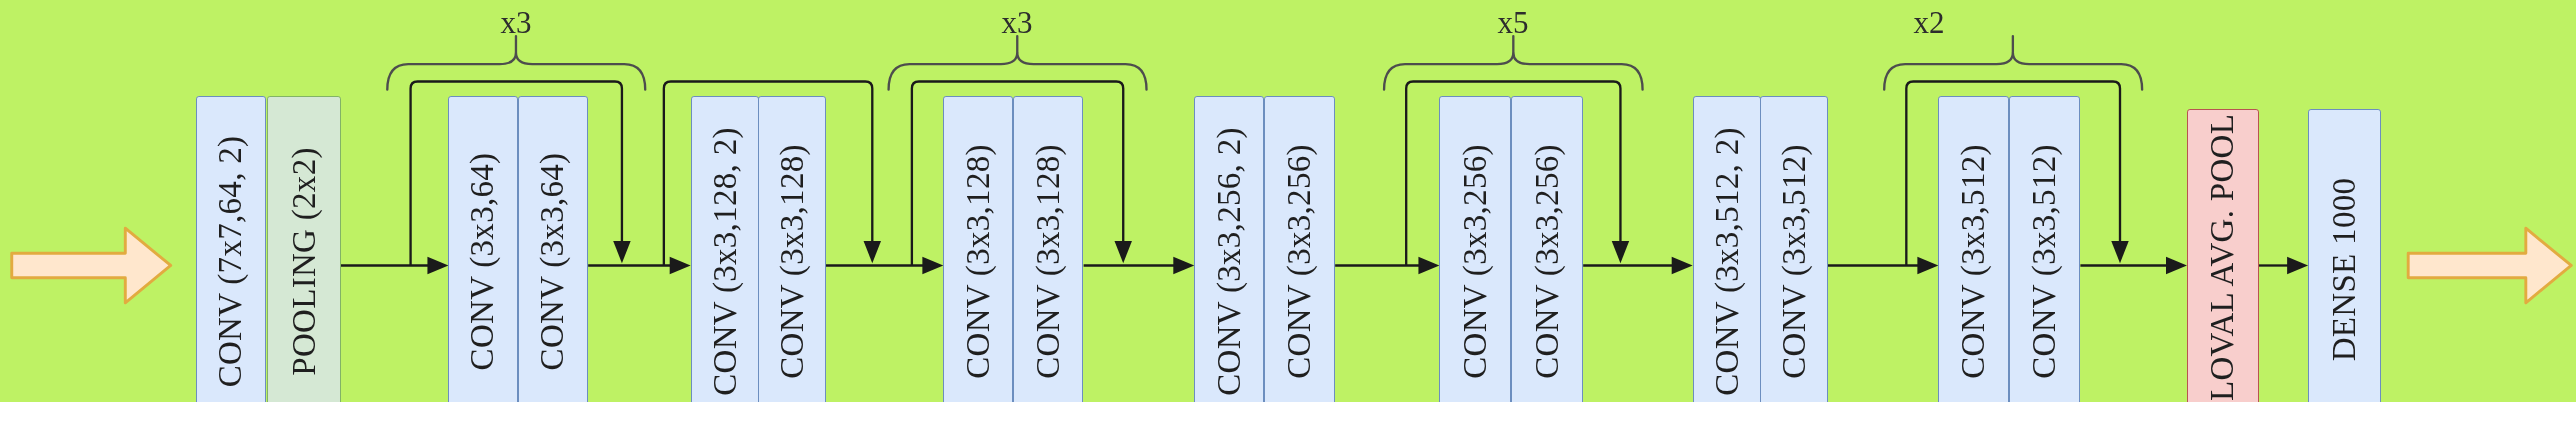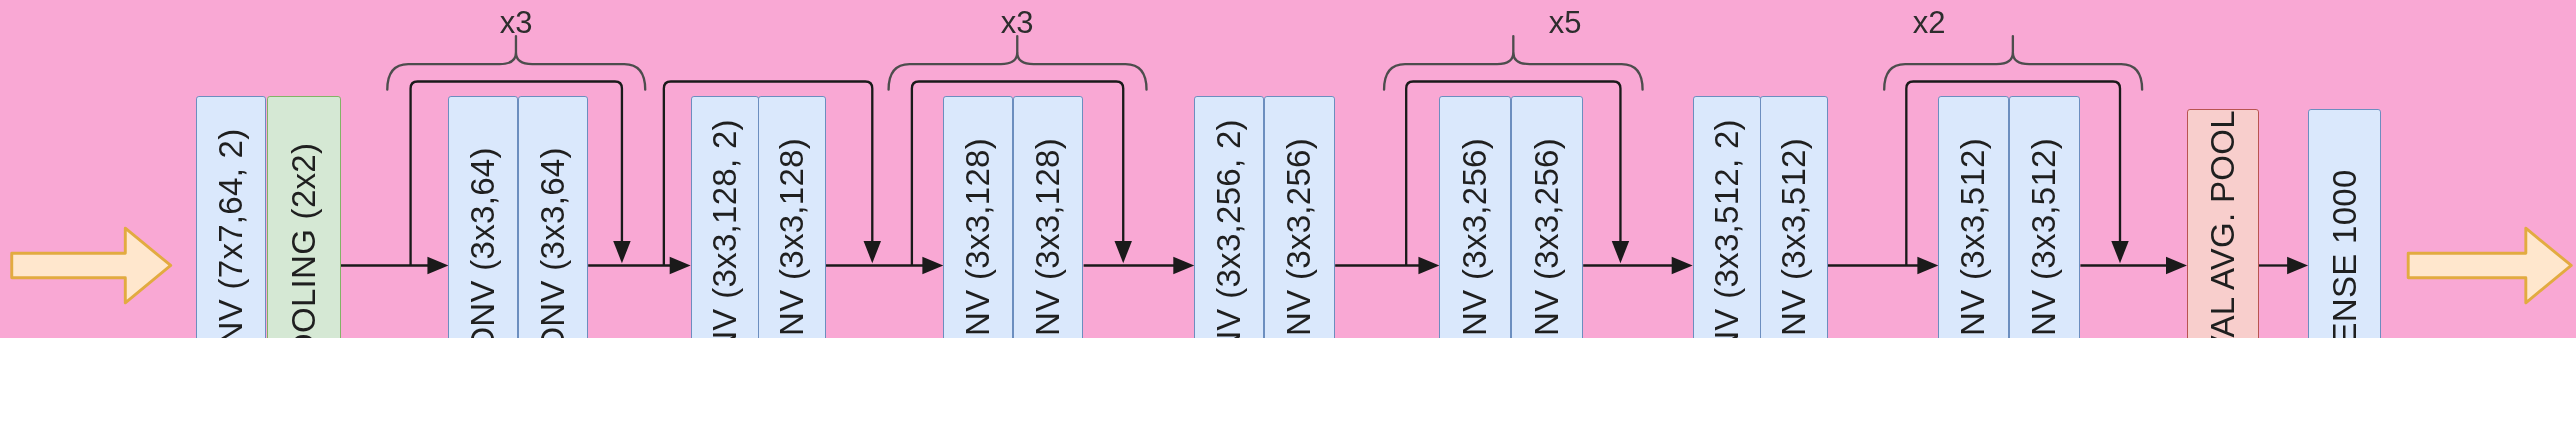--- a/index.html
+++ b/index.html
@@ -1,18 +1,18 @@
 <!DOCTYPE html>
 <html style="font-size:9.3px"><head>
 <meta charset="utf-8">
 <style>
   html,body{margin:0;padding:0;background:#ffffff;}
   #canvas{
-    position:relative;width:2576px;height:338px;background:#f9a8d4;overflow:hidden;
-    font-family:Liberation Sans, sans-serif;
+    position:relative;width:2576px;height:402px;background:#bef264;overflow:hidden;
+    font-family:Liberation Serif, serif;
   }
   svg.wires{position:absolute;left:0;top:0;}
   .cell{
     position:absolute;top:96px;height:331px;box-sizing:border-box;
     display:flex;align-items:center;justify-content:center;
     border:1.2px solid #6c8ebf;background:#dae8fc;border-radius:2.9px;
   }
   .cell .vtext{
     transform:rotate(-90deg);white-space:nowrap;
     font-size:33px;color:#1f1f1f;letter-spacing:0.3px;
@@ -82,21 +82,21 @@
       <line x1="1747" y1="90" x2="1747" y2="62"></line>
       <path d="M2377,154 Q2377,110 2413,110 L2571,110 Q2599,110 2599,90 Q2599,110 2627,110 L2785,110 Q2821,110 2821,154"></path>
       <line x1="2599" y1="90" x2="2599" y2="62"></line>
       <path d="M3236,154 Q3236,110 3272,110 L3429,110 Q3457,110 3457,90 Q3457,110 3485,110 L3643,110 Q3679,110 3679,154"></path>
       <line x1="3457" y1="90" x2="3457" y2="62"></line>
     </g>
   </svg>
 
   <div class="repeat-label" style="left:516px">x3</div>
   <div class="repeat-label" style="left:1017px">x3</div>
-  <div class="repeat-label" style="left:1565px">x5</div>
+  <div class="repeat-label" style="left:1513px">x5</div>
   <div class="repeat-label" style="left:1929px">x2</div>
 
   <div class="cell" style="left:196px;width:70px">
     <span class="vtext">CONV (7x7,64, 2)</span>
   </div>
   <div class="cell green" style="left:267px;width:74px">
     <span class="vtext">POOLING (2x2)</span>
   </div>
 
   <div class="cell" style="left:448px;width:70px">

